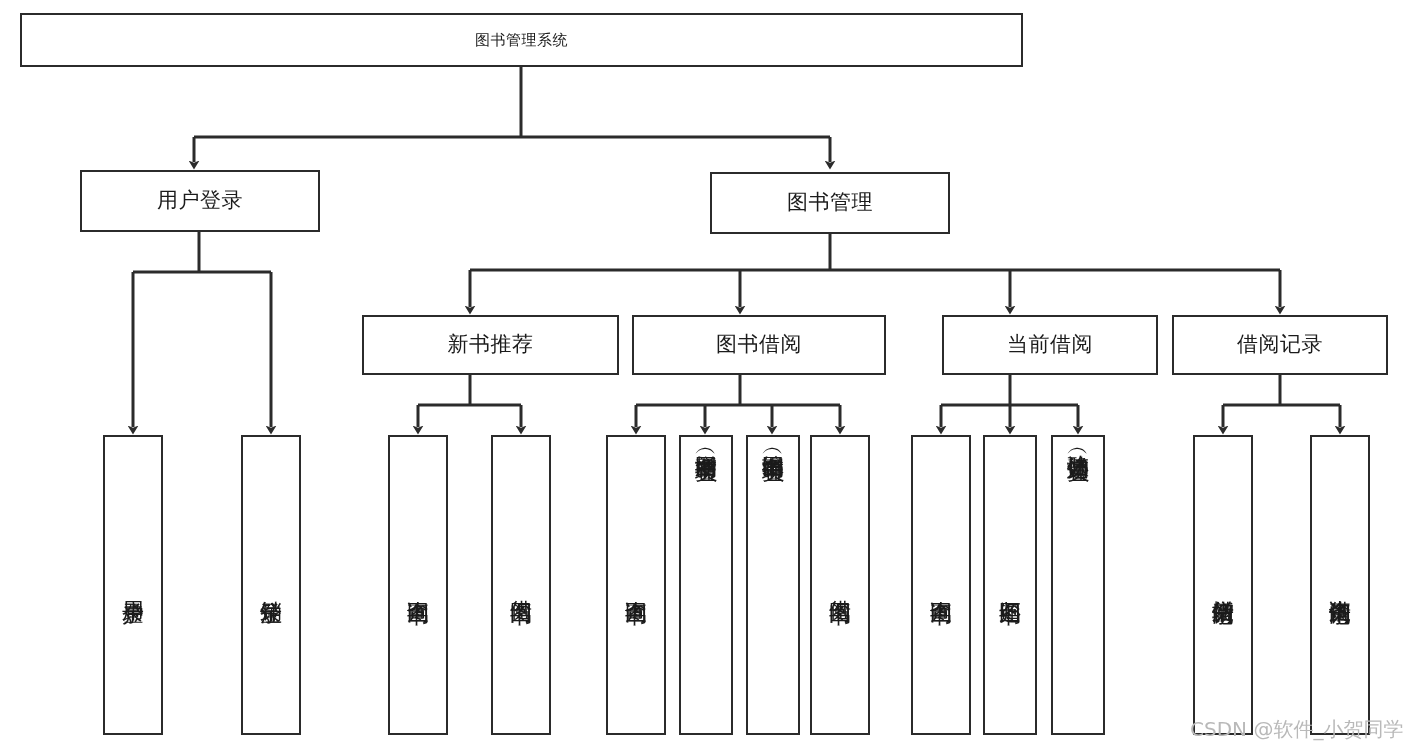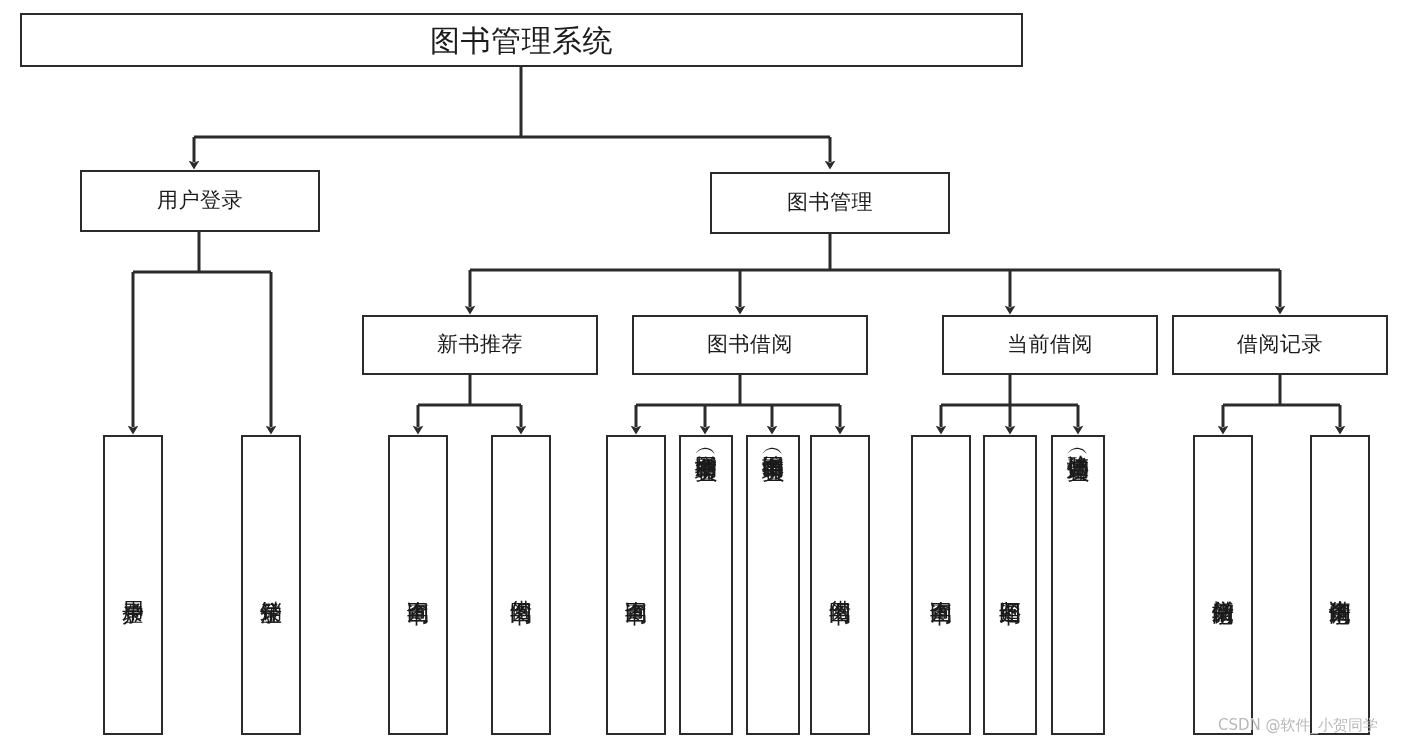--- a/index.html
+++ b/index.html
@@ -39,21 +39,21 @@
     align-items: center;
     justify-content: center;
   }
   .node-label-h {
     font-size: 21px;
     line-height: 1.1;
     letter-spacing: 0.5px;
     white-space: nowrap;
   }
   .node-box.root .node-label-h {
-    font-size: 30px;
+    font-size: 15px;
     text-align: right;
   }
   .node-box.vertical {
     display: flex;
     align-items: center;
     justify-content: center;
     overflow: visible;
   }
   .node-box.vertical.topalign {
     align-items: flex-start;
@@ -61,23 +61,23 @@
   .node-label-v {
     writing-mode: vertical-rl;
     text-orientation: upright;
     font-size: 22px;
     line-height: 1.18;
     letter-spacing: 1px;
     white-space: nowrap;
   }
   .watermark {
     position: absolute;
-    left: 1218px;
+    left: 1190px;
     top: 716px;
-    font-size: 15px;
+    font-size: 20px;
     color: #b9b9b9;
     white-space: nowrap;
     user-select: none;
   }
 </style>
 </head>
 <body>
 
 <div id="diagram-root">
 
@@ -136,25 +136,25 @@
   </div>
 
   <div class="node-box horizontal" style="left:80px; top:170px; width:240px; height:62px;">
     <span class="node-label-h">用户登录</span>
   </div>
 
   <div class="node-box horizontal" style="left:710px; top:172px; width:240px; height:62px;">
     <span class="node-label-h">图书管理</span>
   </div>
 
-  <div class="node-box horizontal" style="left:362px; top:315px; width:236px; height:60px;">
+  <div class="node-box horizontal" style="left:362px; top:315px; width:257px; height:60px;">
     <span class="node-label-h">新书推荐</span>
   </div>
 
-  <div class="node-box horizontal" style="left:632px; top:315px; width:236px; height:60px;">
+  <div class="node-box horizontal" style="left:632px; top:315px; width:254px; height:60px;">
     <span class="node-label-h">图书借阅</span>
   </div>
 
   <div class="node-box horizontal" style="left:902px; top:315px; width:216px; height:60px;margin-left:40px;">
     <span class="node-label-h">当前借阅</span>
   </div>
 
   <div class="node-box horizontal" style="left:1172px; top:315px; width:216px; height:60px;">
     <span class="node-label-h">借阅记录</span>
   </div>

